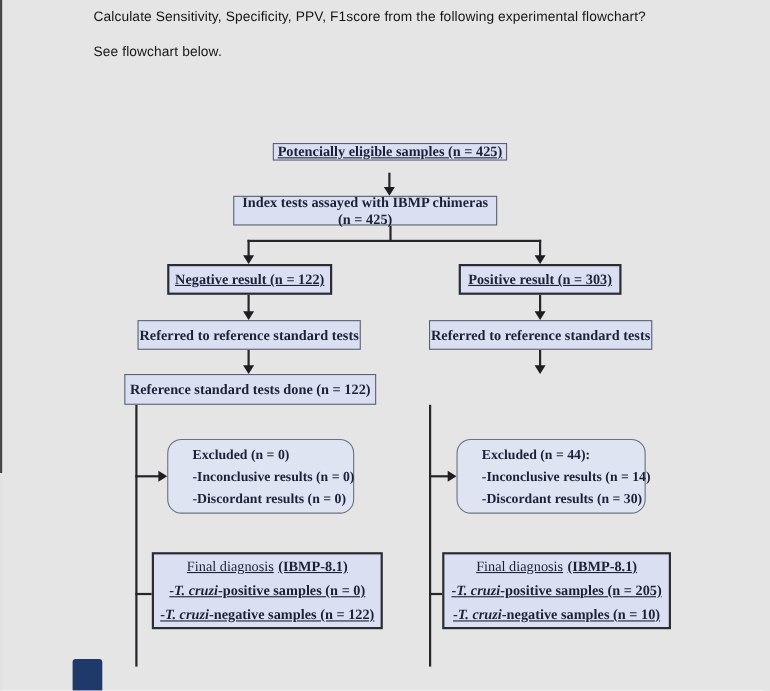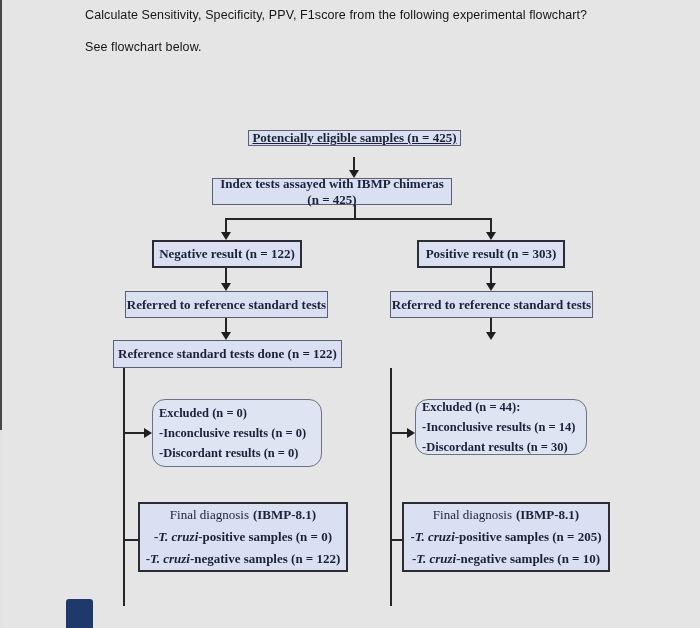--- a/index.html
+++ b/index.html
@@ -21,43 +21,43 @@
     background:#20396b; border-radius:3px 3px 0 0; }
 
   
   .box {
     position:absolute; box-sizing:border-box;
     background:#dae0f2; border:1px solid #5b6070;
     display:flex; align-items:center; justify-content:center;
     font-family:"Liberation Serif", serif; font-weight:bold;
     color:#1b2138; font-size:13px; text-align:center; line-height:1.2;
   }
-  .box.strong { border:2px solid #2b2c34; }
+  .box.strong { border:2px solid #2b2c34;text-decoration:underline; }
   .box.round {
     border:1.5px solid #6b7180; border-radius:13px; background:#dfe4f3;
     flex-direction:column; align-items:flex-start; justify-content:center;
-    padding:4px 6px; text-align:left;
+    padding:4px 22px; text-align:left;
   }
   .box.multi { flex-direction:column; justify-content:center; }
   .box.round > div { line-height:20px; font-size:12.5px; white-space:nowrap; }
   .box.multi > div { line-height:22px; font-size:13px; white-space:nowrap; }
   .fin-title-plain { font-weight:normal; }
   .fin-title-bold { font-weight:bold; margin-left:4px; }
   .box i { font-style:italic; }
 
   #n-eligible { left:248px; top:130px; width:213px; height:16px;text-decoration:underline; }
   #n-index    { left:212px; top:178px; width:240px; height:27px; }
   #n-negative { left:152px; top:240px; width:150px; height:28px; }
   #n-positive { left:417px; top:240px; width:148px; height:28px; }
   #n-refl     { left:125px; top:291px; width:203px; height:27px; }
   #n-refr     { left:390px; top:291px; width:203px; height:27px; }
   #n-donel    { left:113px; top:340px; width:229px; height:28px; }
   #n-doner    { left:378px; top:340px; width:227px; height:28px; }
   #n-excl     { left:152px; top:399px; width:170px; height:68px; }
-  #n-excr     { left:415px; top:399px; width:172px; height:56px; }
+  #n-excr     { left:415px; top:399px; width:172px; height:68px; }
   #n-finl     { left:138px; top:502px; width:210px; height:70px; }
   #n-finr     { left:402px; top:502px; width:208px; height:70px; }
 
   
   .vl { position:absolute; width:2px;  background:#26262a; }
   .hl { position:absolute; height:2px; background:#26262a; }
   .ad { position:absolute; width:0; height:0;
         border-left:5px solid transparent; border-right:5px solid transparent;
         border-top:8px solid #1d1d22; }
   .ar { position:absolute; width:0; height:0;

